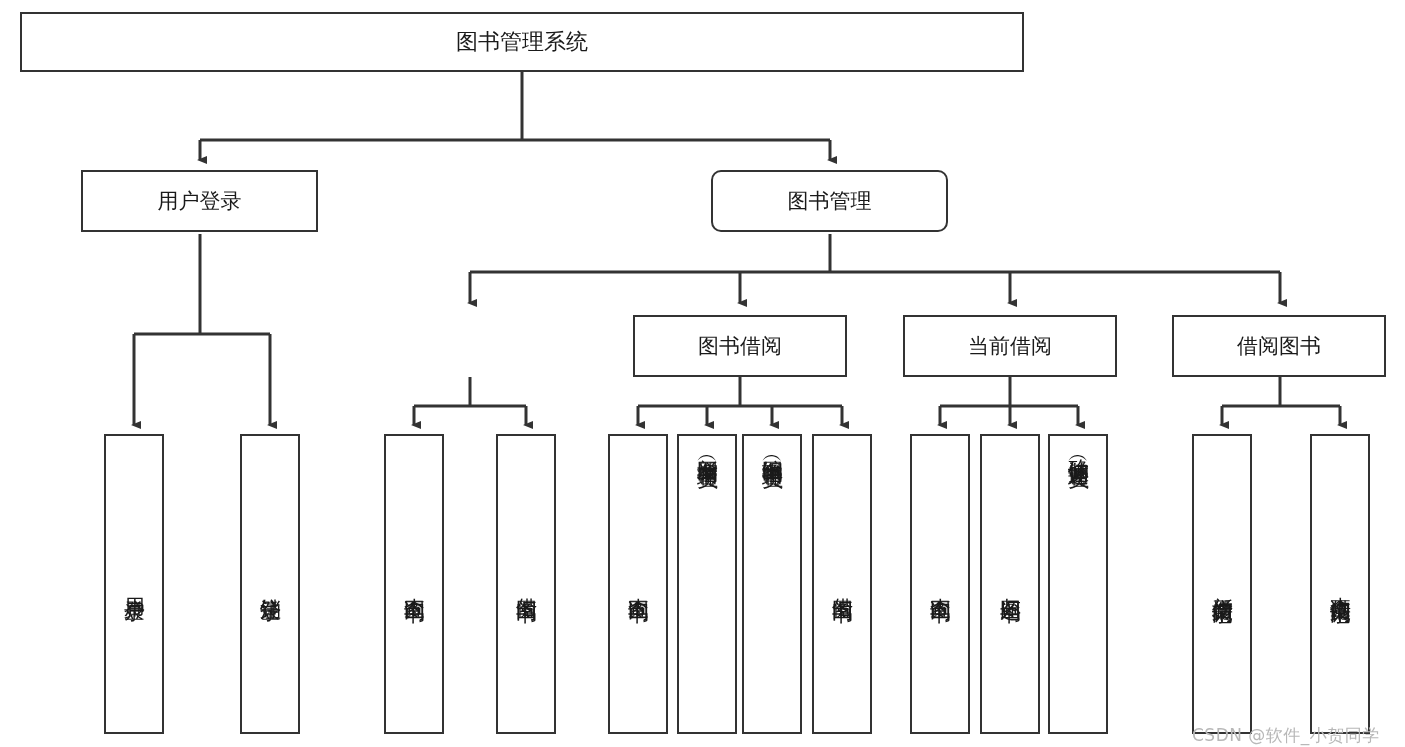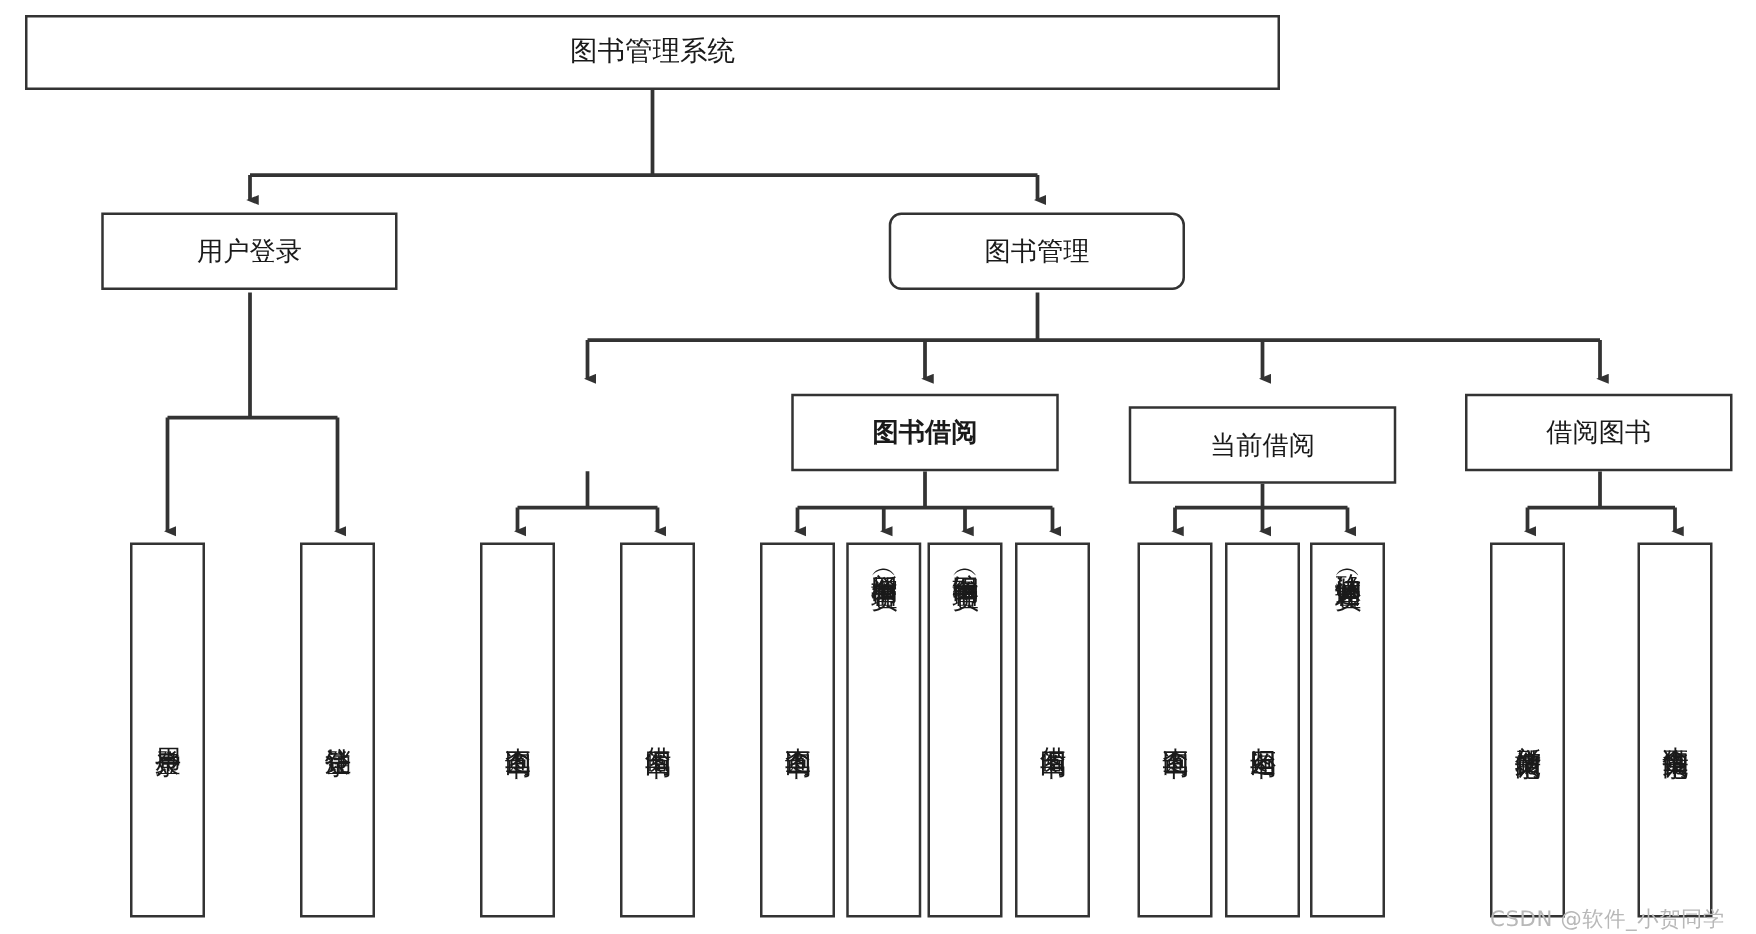--- a/index.html
+++ b/index.html
@@ -137,25 +137,25 @@
 
   <div class="node horiz" style="left:81px; top:170px; width:237px; height:62px;">
     <span class="node-label">用户登录</span>
   </div>
 
   <div class="node horiz" style="left:711px; top:170px; width:237px; height:62px;border-radius:10px;">
     <span class="node-label">图书管理</span>
   </div>
 
 
-  <div class="node horiz" style="left:633px; top:315px; width:214px; height:62px;font-weight:bold;">
+  <div class="node horiz" style="left:633px; top:315px; width:214px; height:62px;">
     <span class="node-label">图书借阅</span>
   </div>
 
-  <div class="node horiz" style="left:903px; top:325px; width:214px; height:62px;">
+  <div class="node horiz" style="left:903px; top:315px; width:214px; height:62px;">
     <span class="node-label">当前借阅</span>
   </div>
 
   <div class="node horiz" style="left:1172px; top:315px; width:214px; height:62px;">
     <span class="node-label">借阅图书</span>
   </div>
 
   <div class="node vert centered" style="left:104px; top:434px; width:60px; height:300px;">
     <span class="node-label">用户登录</span>
   </div>

